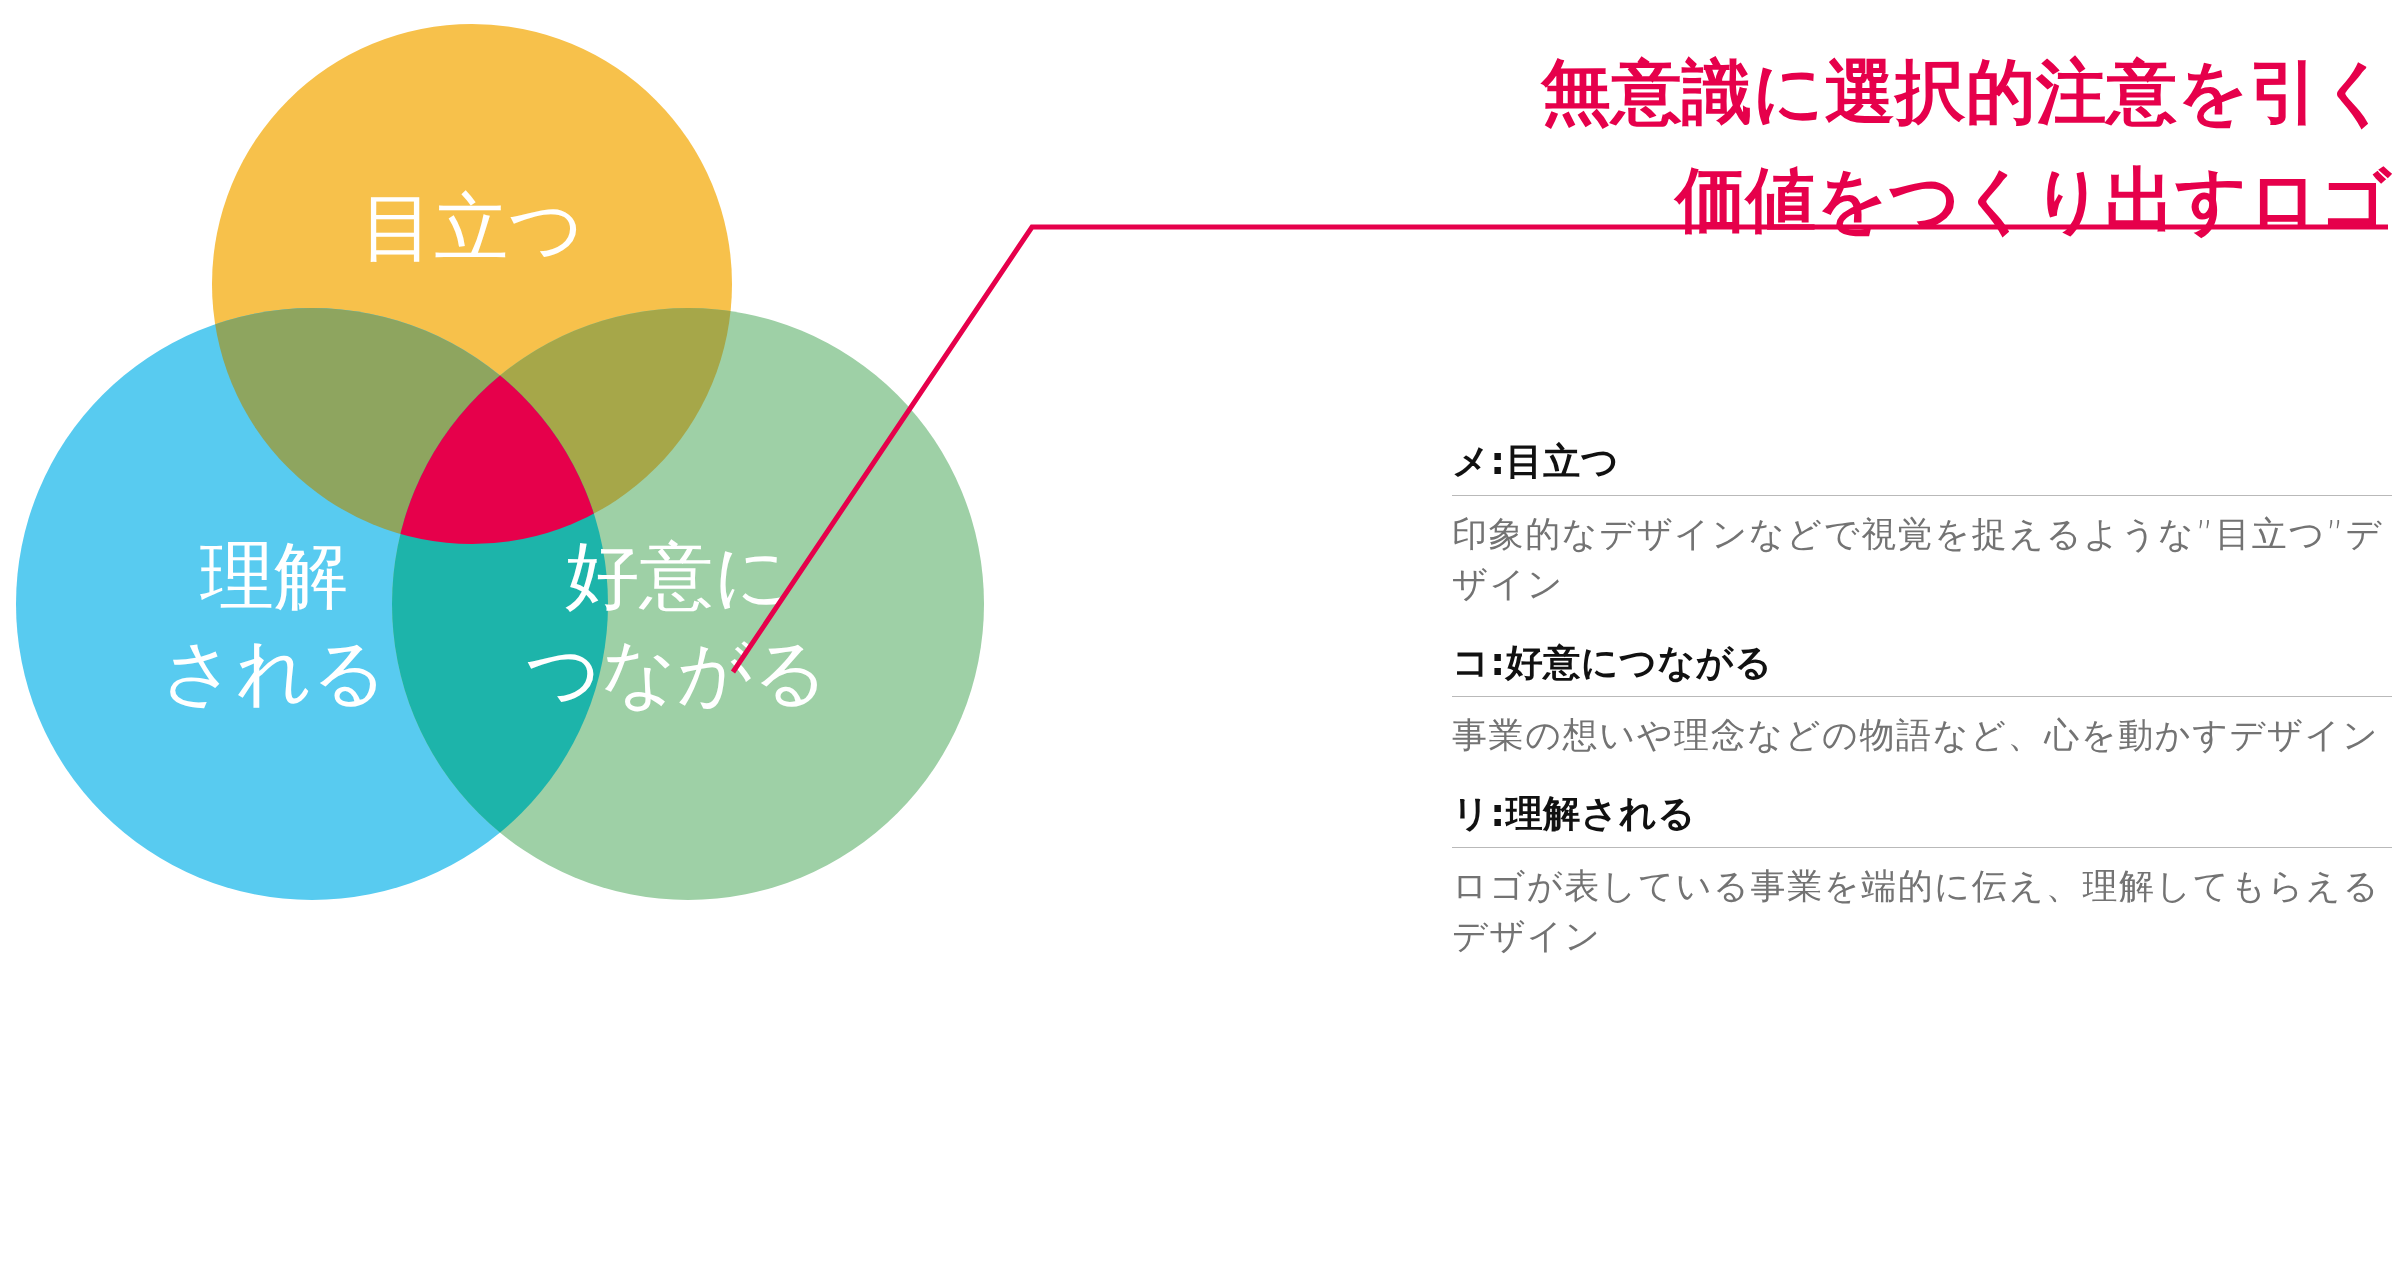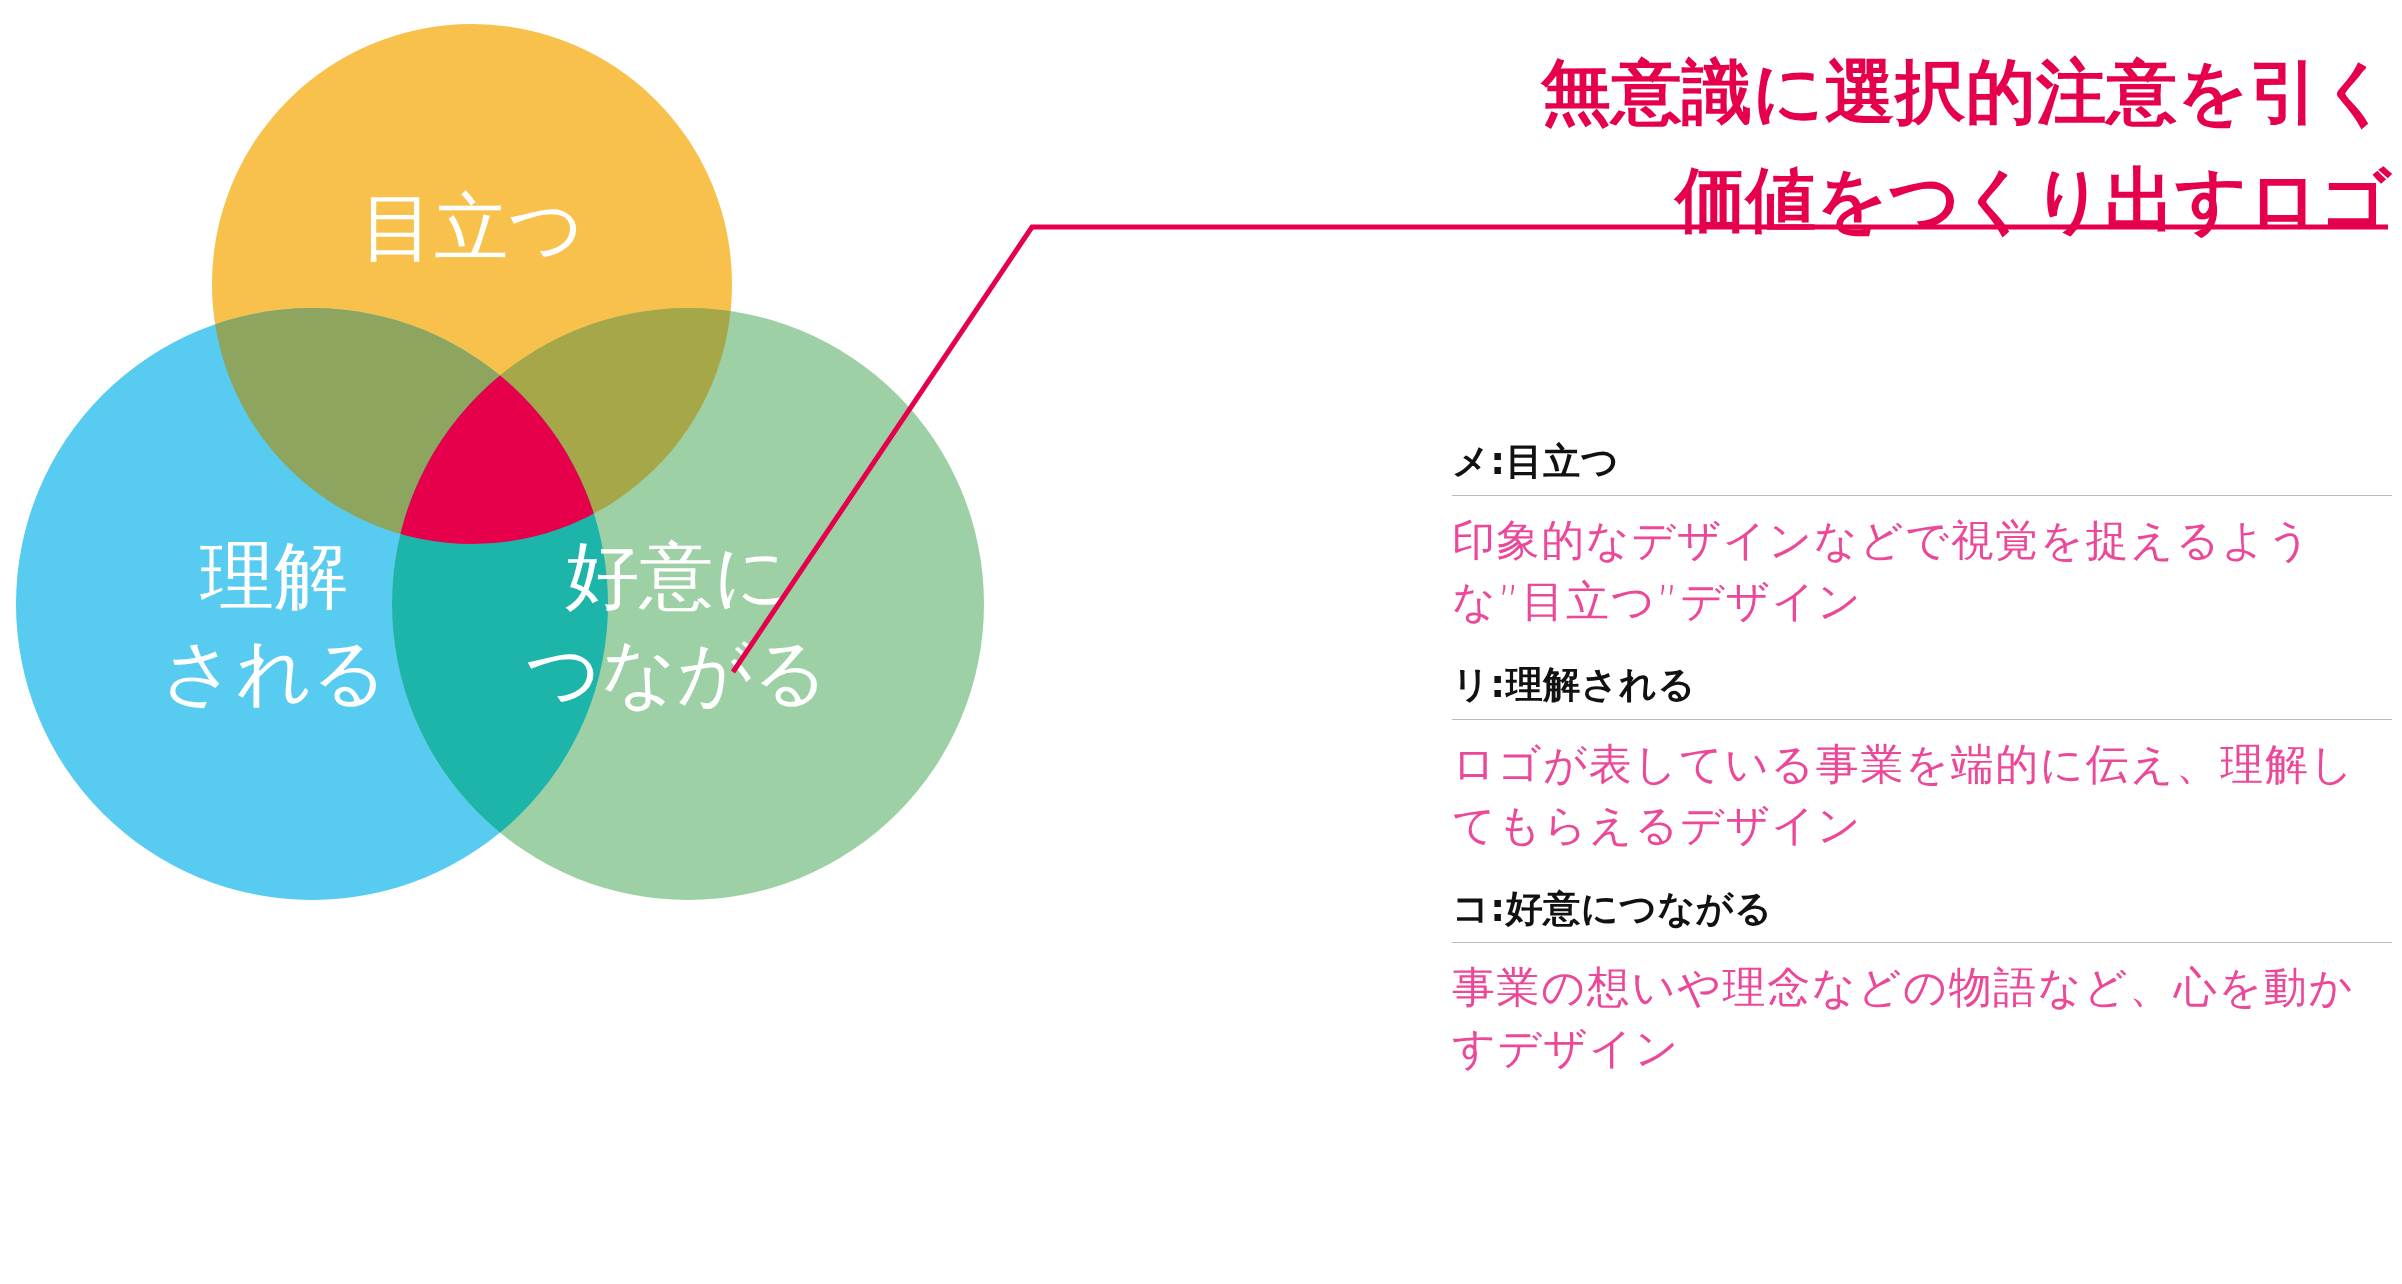--- a/index.html
+++ b/index.html
@@ -88,22 +88,22 @@
     padding-bottom: 10px;
     margin-top: 21px;
   }
   .item-rule {
     height: 1px;
     background: #b9b9b9;
     width: 940px;
     margin-bottom: 14px;
   }
   .item-desc {
-    font-size: 43px;
-    color: #ec4899;
+    font-size: 35px;
+    color: #737373;
     line-height: 1.42;
     letter-spacing: 1.6px;
     font-weight: 300;
     font-family: "DejaVu Sans", "Liberation Sans", sans-serif;
   }
 
   
   #leader-svg {
     position: absolute;
     left: 0; top: 0;
@@ -180,27 +180,27 @@
 
     <div id="list">
 
       <div class="list-item">
         <div class="item-title">メ:目立つ</div>
         <div class="item-rule"></div>
         <div class="item-desc">印象的なデザインなどで視覚を捉えるような”目立つ”デザイン</div>
       </div>
 
       <div class="list-item">
+        <div class="item-title">コ:好意につながる</div>
+        <div class="item-rule"></div>
+        <div class="item-desc">事業の想いや理念などの物語など、心を動かすデザイン</div>
+      </div>
+
+      <div class="list-item">
         <div class="item-title">リ:理解される</div>
         <div class="item-rule"></div>
         <div class="item-desc">ロゴが表している事業を端的に伝え、理解してもらえるデザイン</div>
       </div>
 
-      <div class="list-item">
-        <div class="item-title">コ:好意につながる</div>
-        <div class="item-rule"></div>
-        <div class="item-desc">事業の想いや理念などの物語など、心を動かすデザイン</div>
-      </div>
-
     </div>
   </div>
 
 </div>
 
 </body></html>

